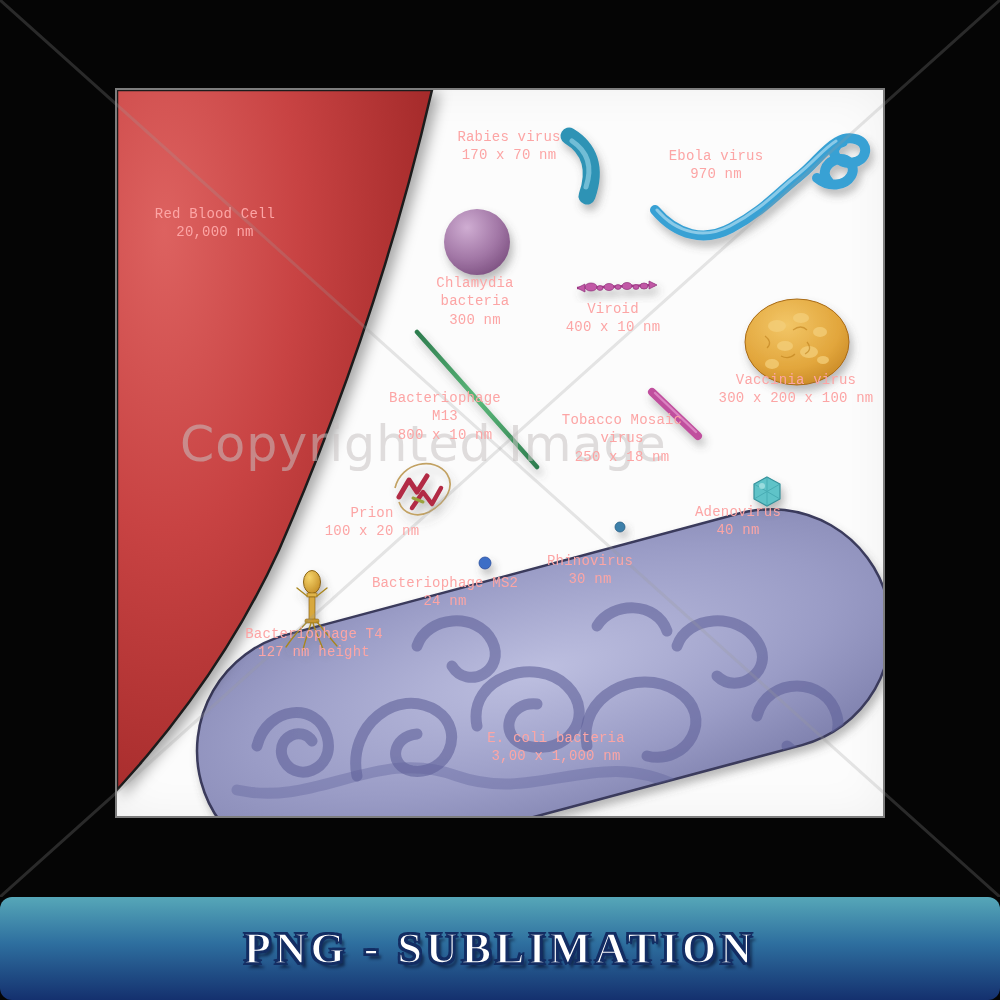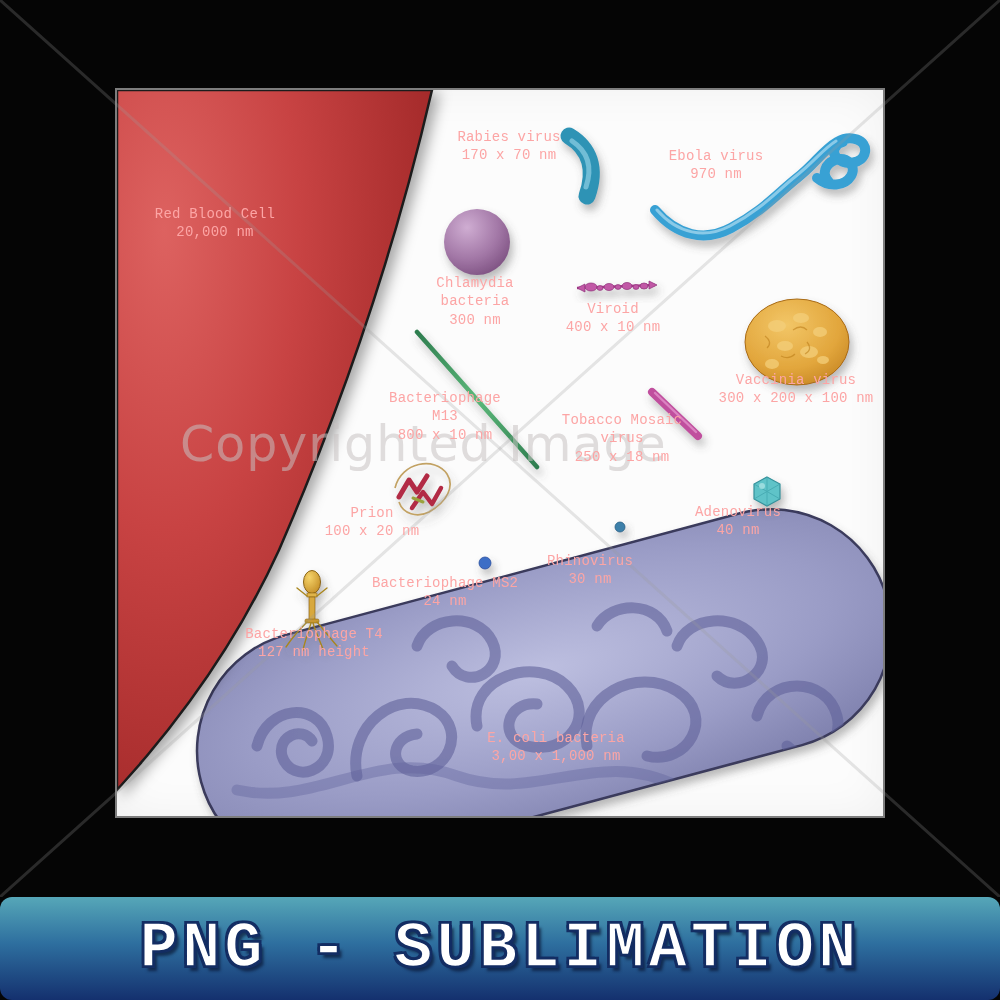--- a/index.html
+++ b/index.html
@@ -28,21 +28,21 @@
     color:rgba(198,193,193,0.55);white-space:nowrap;pointer-events:none;
     letter-spacing:1px;
   }
   
   .banner{
     position:absolute;left:0;top:897px;width:1000px;height:103px;
     background:linear-gradient(to bottom,#56a7b8 0%,#2e6f9f 45%,#14306e 100%);
     border-radius:12px;z-index:8;display:flex;align-items:center;justify-content:center;
   }
   .banner-text{
-    font-family:Liberation Mono, monospace;font-weight:bold;font-size:64px;
+    font-family:Liberation Serif, serif;font-weight:bold;font-size:44px;
     color:#ffffff;letter-spacing:4px;white-space:nowrap;
     -webkit-text-stroke:1.5px #132d63;
     text-shadow:
       -2px -2px 0 #132d63, 2px -2px 0 #132d63,
       -2px  2px 0 #132d63, 2px  2px 0 #132d63,
        4px  5px 3px rgba(8,18,48,0.65);
   }
 </style>
 </head>
 <body>

